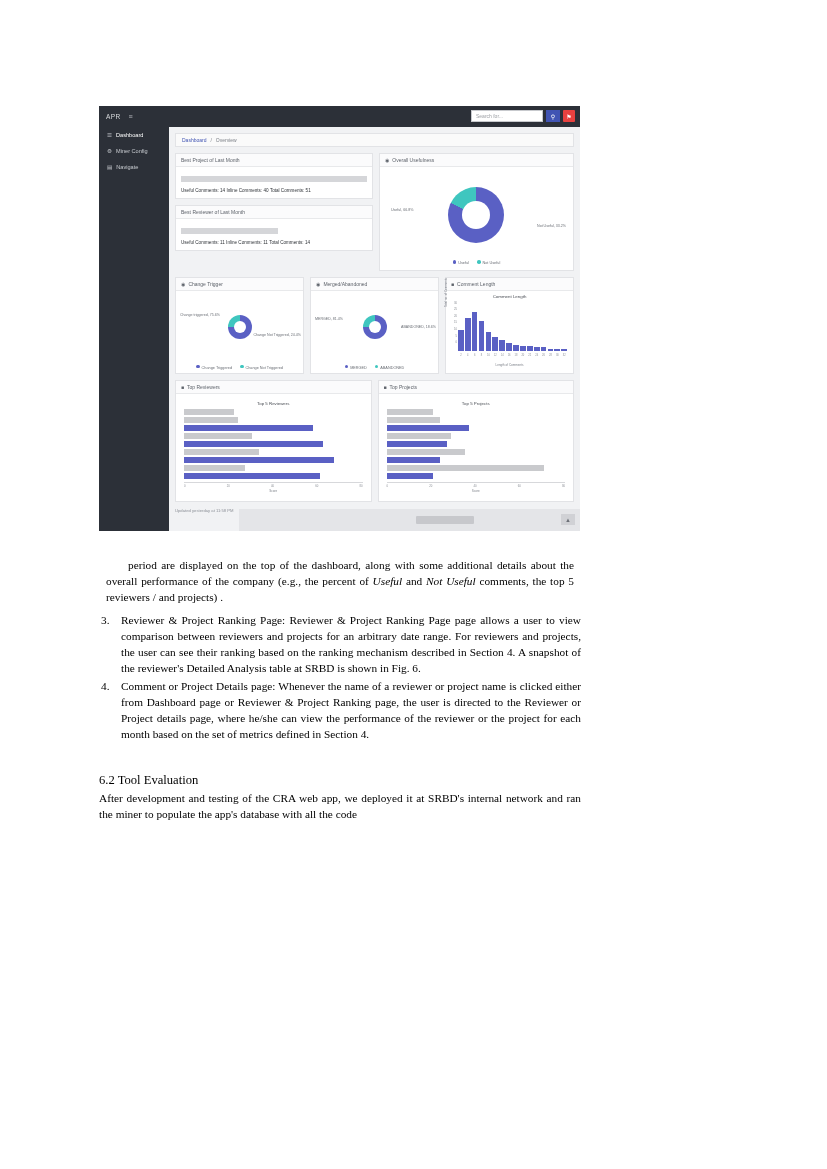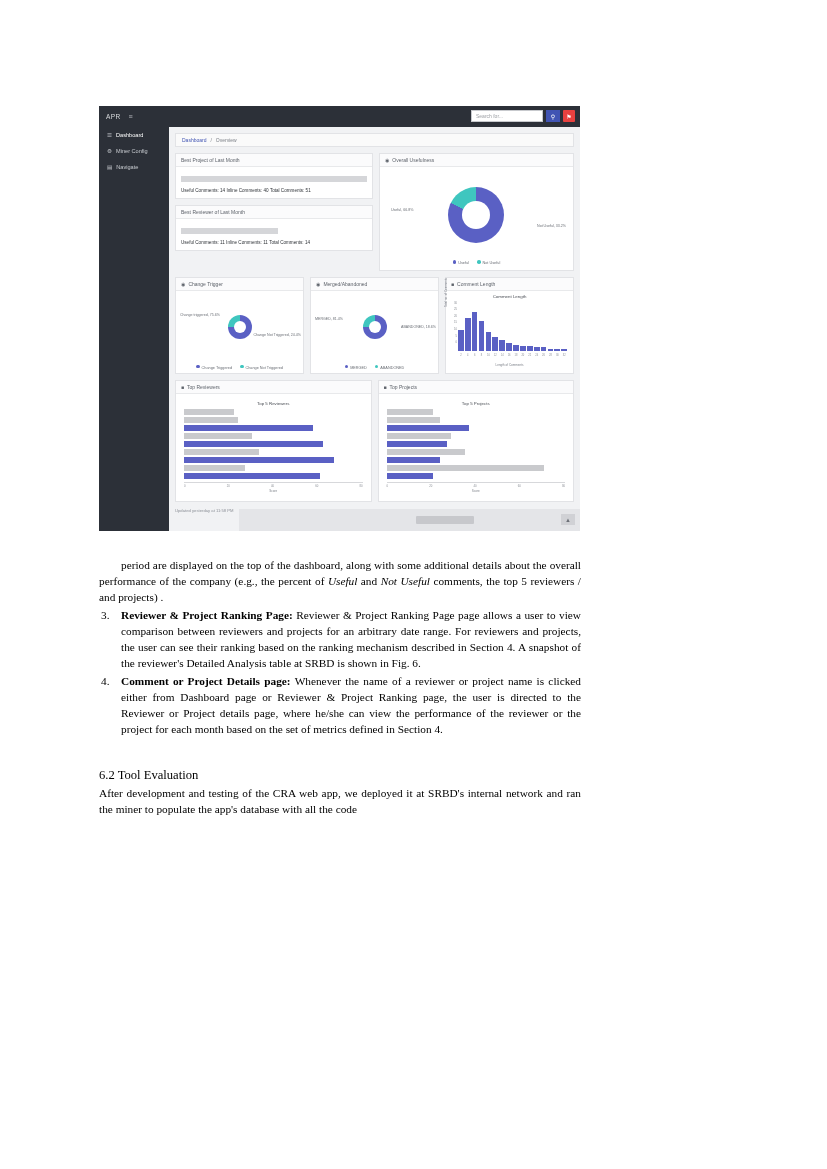--- a/index.html
+++ b/index.html
@@ -162,21 +162,21 @@
   .body-text{margin-top:26px;font-size:11.3px;line-height:1.42;text-align:justify;}
   .indent-p{text-indent:22px;}
   ol.items{margin:0;padding:0;list-style:none;}
   ol.items li{
     position:relative;padding-left:22px;margin-top:2px;text-align:justify;
   }
   ol.items li .num{position:absolute;left:2px;top:0;}
   .sec-head{margin-top:30px;font-size:12.6px;}
   .after-sec{margin-top:14px;font-size:11.3px;line-height:1.42;text-align:justify;}
   i{font-style:italic;}
-  b{font-weight:bold;}
+  b{font-weight:normal;}
 </style>
 </head>
 <body>
 
 <div class="page">
 
 
   <div class="figure">
     <div class="screenshot">
 
@@ -428,21 +428,21 @@
           <div class="bottom-pill"></div>
         </div>
         <div class="scroll-top">▲</div>
 
       </div>
     </div>
 
   </div>
 
   <div class="body-text">
-    <p class="indent-p" style="margin:0;">
+    <p class="indent-p" style="margin:7px;">
       period are displayed on the top of the dashboard, along with some additional details about the overall performance of the company (e.g., the percent of <i>Useful</i> and <i>Not Useful</i> comments, the top 5 reviewers / and projects) .
     </p>
 
     <ol class="items">
       <li>
         <span class="num">3.</span>
         <b>Reviewer &amp; Project Ranking Page:</b>
         <span>Reviewer &amp; Project Ranking Page page allows a user to view comparison between reviewers and projects for an arbitrary date range. For reviewers and projects, the user can see their ranking based on the ranking mechanism described in Section 4. A snapshot of the reviewer's Detailed Analysis table at SRBD is shown in Fig. 6.</span>
       </li>
       <li>

